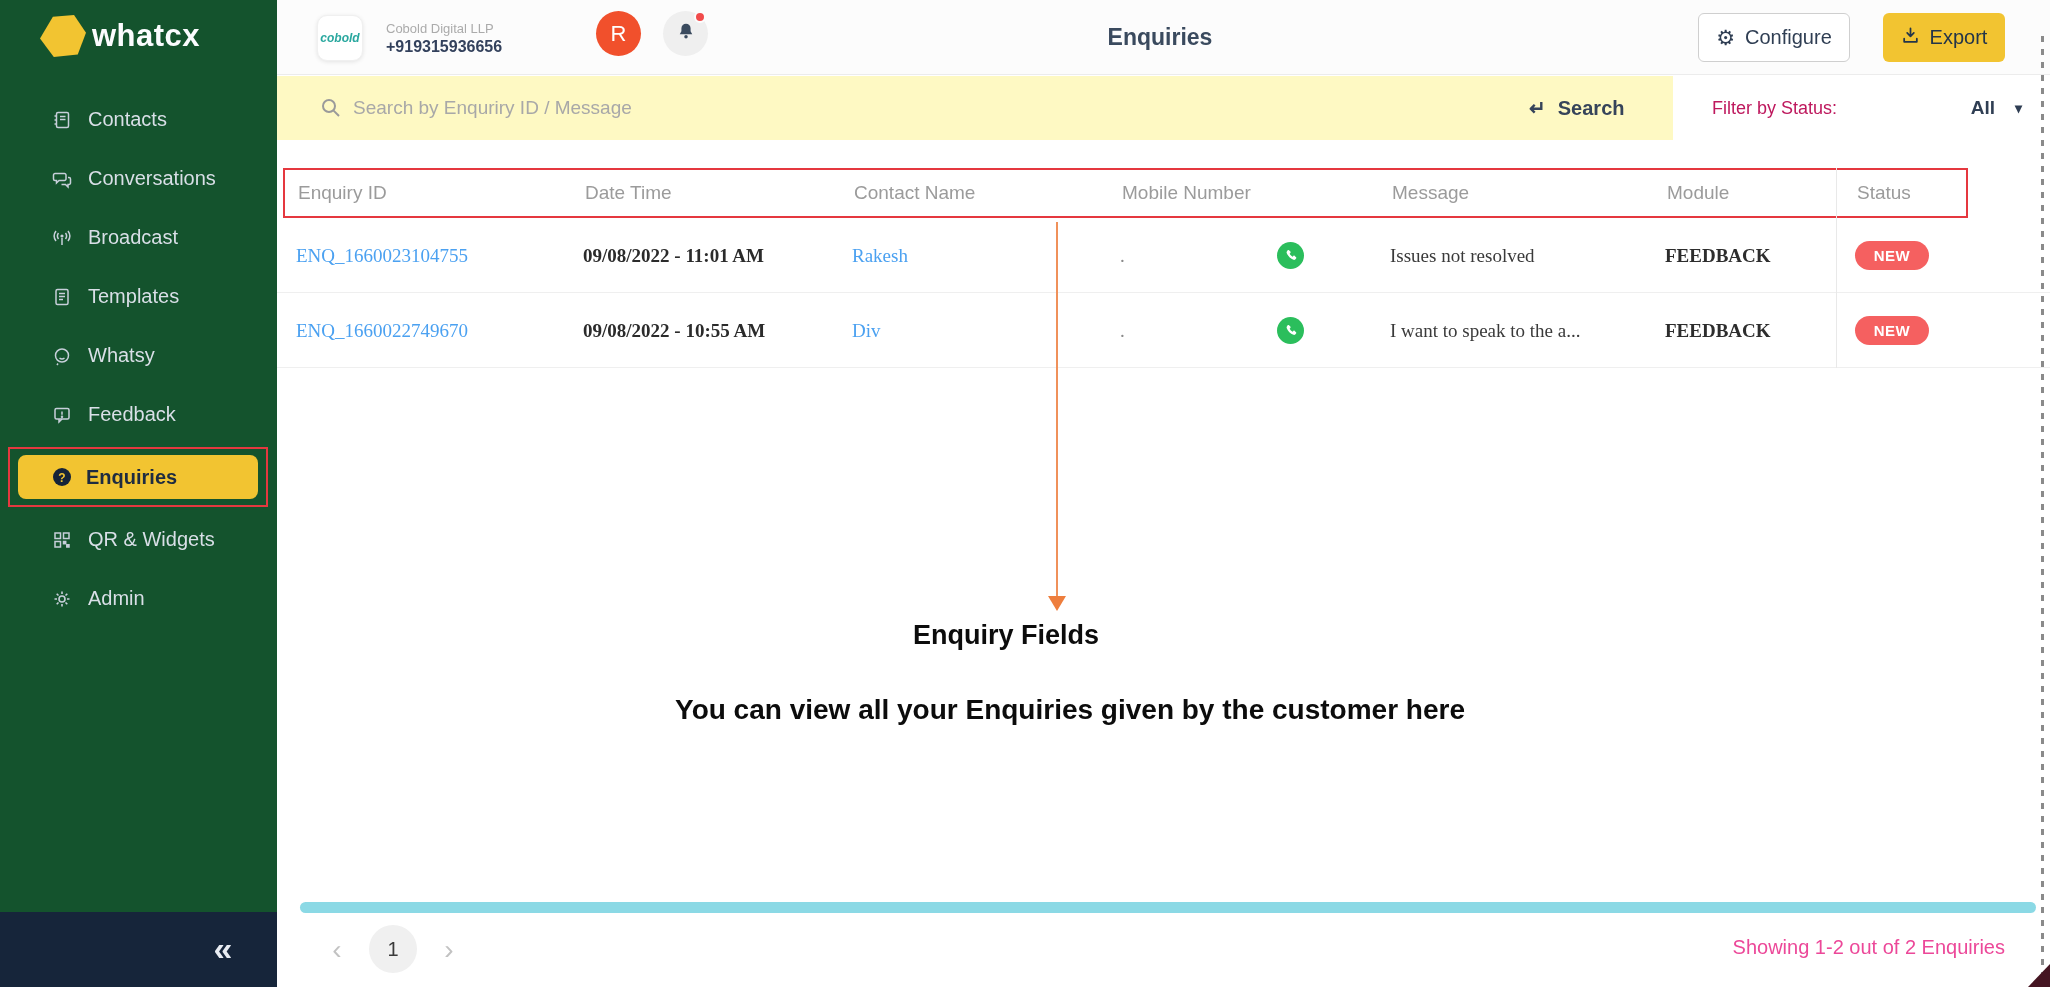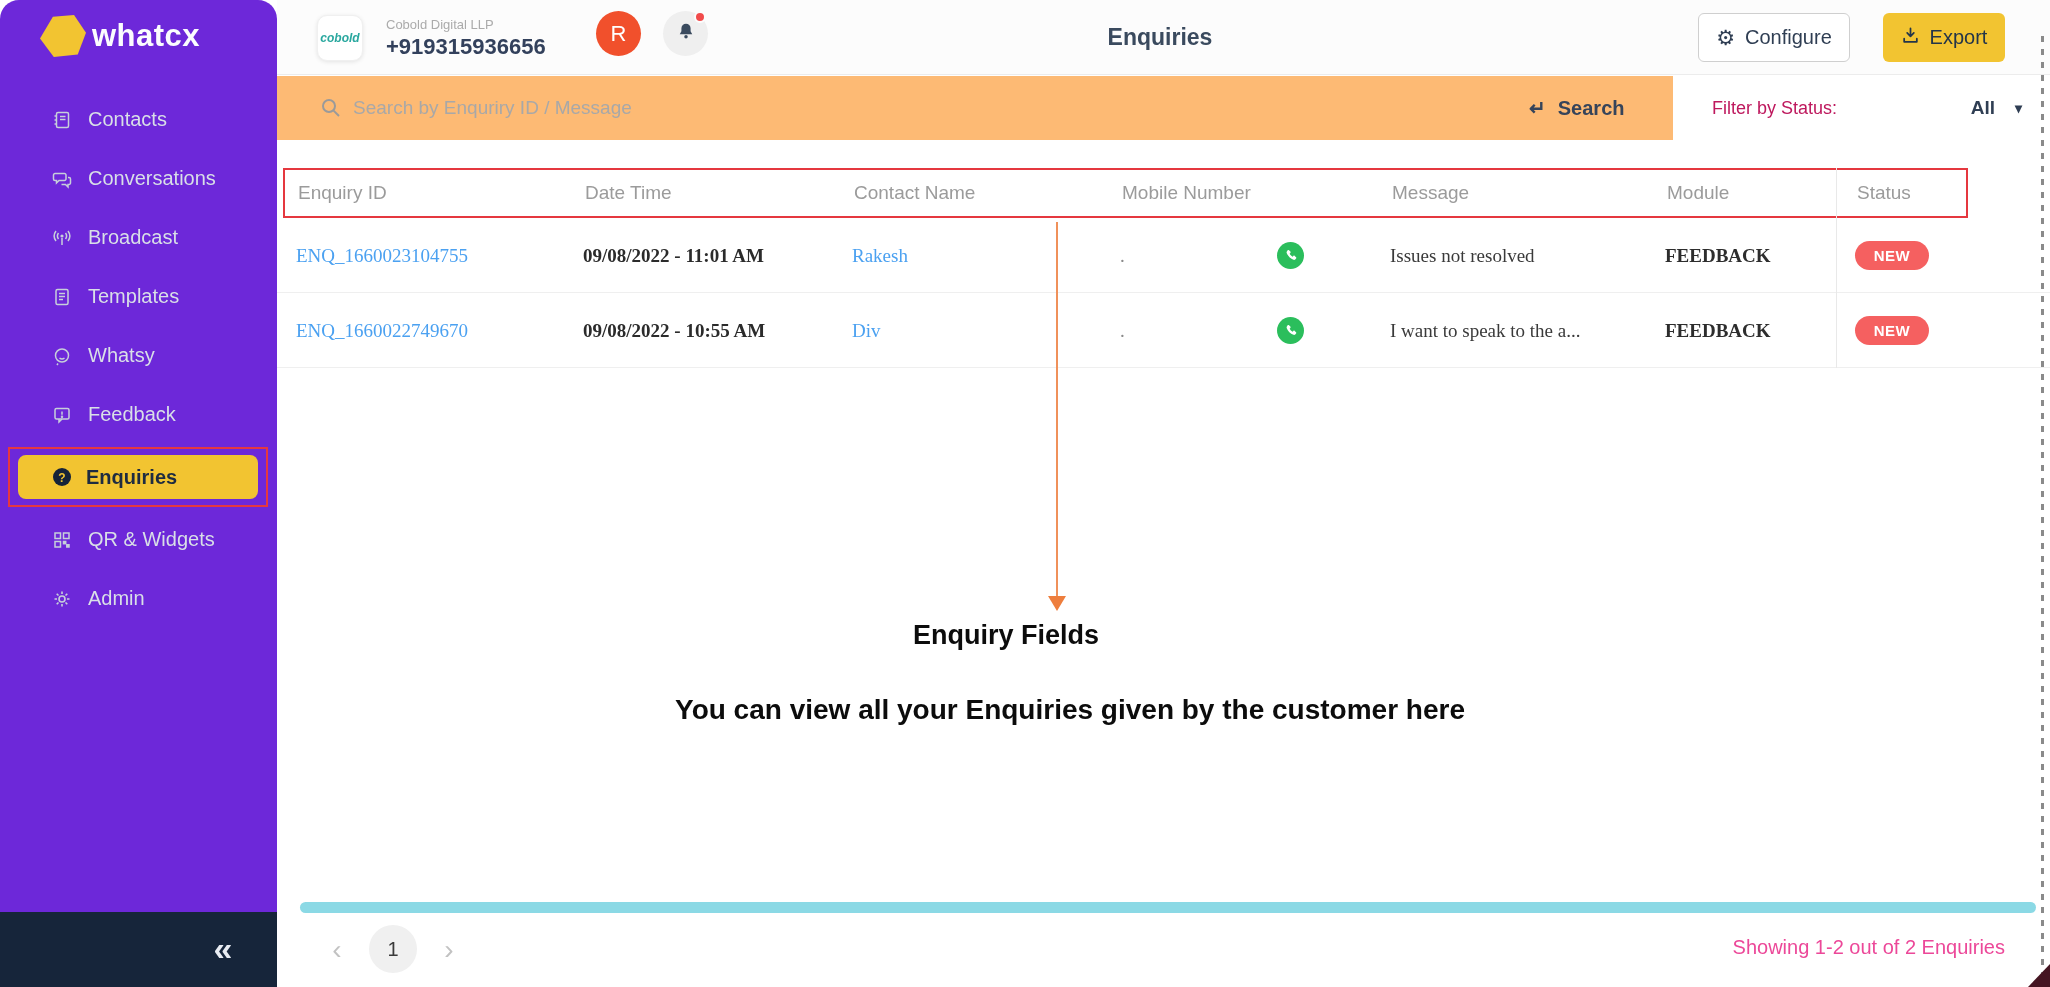--- a/index.html
+++ b/index.html
@@ -1,21 +1,21 @@
 <!DOCTYPE html>
 <html><head>
 <meta charset="utf-8">
 <style>
   * { margin:0; padding:0; box-sizing:border-box; }
   html,body { width:2050px; height:987px; overflow:hidden; background:#fff;
     font-family:"Liberation Sans", sans-serif; }
   #app { position:relative; width:2050px; height:987px; background:#fff; }
 
   
-  #sidebar { position:absolute; left:0; top:0; width:277px; height:987px; background:#6d28d9;border-radius:19px; }
+  #sidebar { position:absolute; left:0; top:0; width:277px; height:987px; background:#14532d; }
   #logo { position:absolute; left:40px; top:10px; height:52px; display:flex; align-items:center; }
   #logo-hex { width:46px; height:42px; background:#F2C431;
     clip-path:polygon(28% 4%, 74% 0%, 100% 42%, 82% 94%, 30% 100%, 0% 56%); }
   #logo-text { color:#FBFCFE; font-size:31px; font-weight:bold; letter-spacing:.5px; margin-left:6px; }
   #nav { position:absolute; left:0; top:90px; right:0; }
   .nav-item { position:relative; height:59px; display:flex; align-items:center; padding-left:52px;
     color:#D9DFE7; font-size:20px; cursor:pointer; }
   .nav-item .icn { width:20px; height:20px; margin-right:16px; flex:0 0 20px; display:inline-block; }
   .icn svg { display:block; }
   #nav-active-wrap { position:relative; height:66px; }
@@ -34,40 +34,40 @@
 
   
   #topbar { position:absolute; left:0; top:0; width:1773px; height:75px; background:#FCFCFC;
     border-bottom:1px solid #ECECEC; }
   #company { position:absolute; left:40px; top:13px; height:50px; display:flex; align-items:center; cursor:pointer; }
   #company-logo-box { width:46px; height:46px; background:#fff; border:1px solid #F0F0F0; border-radius:10px;
     box-shadow:0 1px 4px rgba(0,0,0,.10); display:flex; align-items:center; justify-content:center; }
   #company-logo-text { color:#2AA89F; font-size:12px; font-weight:bold; font-style:italic; }
   #company-texts { margin-left:23px; }
   #company-name { color:#ABABAB; font-size:13px; }
-  #company-phone { color:#33415C; font-size:22px; font-weight:bold; margin-top:2px; }
+  #company-phone { color:#33415C; font-size:16px; font-weight:bold; margin-top:2px; }
   #avatar { position:absolute; left:319px; top:11px; width:45px; height:45px; border-radius:50%;
     background:#F1502C; color:#fff; font-size:22px; display:flex; align-items:center; justify-content:center; cursor:pointer; }
   #bell-wrap { position:absolute; left:386px; top:11px; width:45px; height:45px; border-radius:50%;
     background:#EFEFEF; display:flex; align-items:center; justify-content:center; cursor:pointer; }
   #bell-dot { position:absolute; right:2px; top:0px; width:12px; height:12px; border-radius:50%;
     background:#F14B4B; border:2px solid #FCFCFC; }
   #page-title { position:absolute; left:883px; top:0; height:75px; line-height:75px;
     transform:translateX(-50%); color:#3A4A5E; font-size:23px; font-weight:600; }
   #configure-btn { position:absolute; left:1421px; top:13px; width:152px; height:49px; background:#fff;
     border:1px solid #CFCFCF; border-radius:6px; display:flex; align-items:center; justify-content:center;
     gap:10px; color:#2F3E53; font-size:20px; cursor:pointer; }
   #configure-btn .gear-glyph { font-size:21px; line-height:1; }
   #export-btn { position:absolute; left:1606px; top:13px; width:122px; height:49px; background:#F2C431;
     border:none; border-radius:6px; display:flex; align-items:center; justify-content:center; gap:10px;
     color:#233549; font-size:20px; font-weight:400; cursor:pointer; }
 
   
   #search-row { position:absolute; left:0; top:76px; width:1773px; height:64px; }
-  #search-area { position:absolute; left:0; top:0; width:1396px; height:64px; background:#fdba74; }
+  #search-area { position:absolute; left:0; top:0; width:1396px; height:64px; background:#fef9c3; }
   #search-icon { position:absolute; left:43px; top:21px; }
   #search-input { position:absolute; left:76px; top:0; width:700px; height:64px; border:none; background:transparent;
     font-size:19px; color:#555; outline:none; font-family:"Liberation Sans", sans-serif; }
   #search-input::placeholder { color:#A8A8A8; }
   #search-btn { position:absolute; left:1252px; top:0; height:64px; display:flex; align-items:center; gap:12px;
     color:#36445A; font-size:20px; font-weight:600; cursor:pointer; }
   #search-btn .enter-glyph { font-size:20px; color:#36445A; }
   #filter-area { position:absolute; left:1396px; top:0; width:377px; height:64px; background:#FFFFFF; }
   #filter-label { position:absolute; left:39px; top:0; height:64px; line-height:64px; color:#be185d; font-size:18px; }
   #filter-value { position:absolute; right:28px; top:0; height:64px; line-height:64px; color:#2F3E53;

